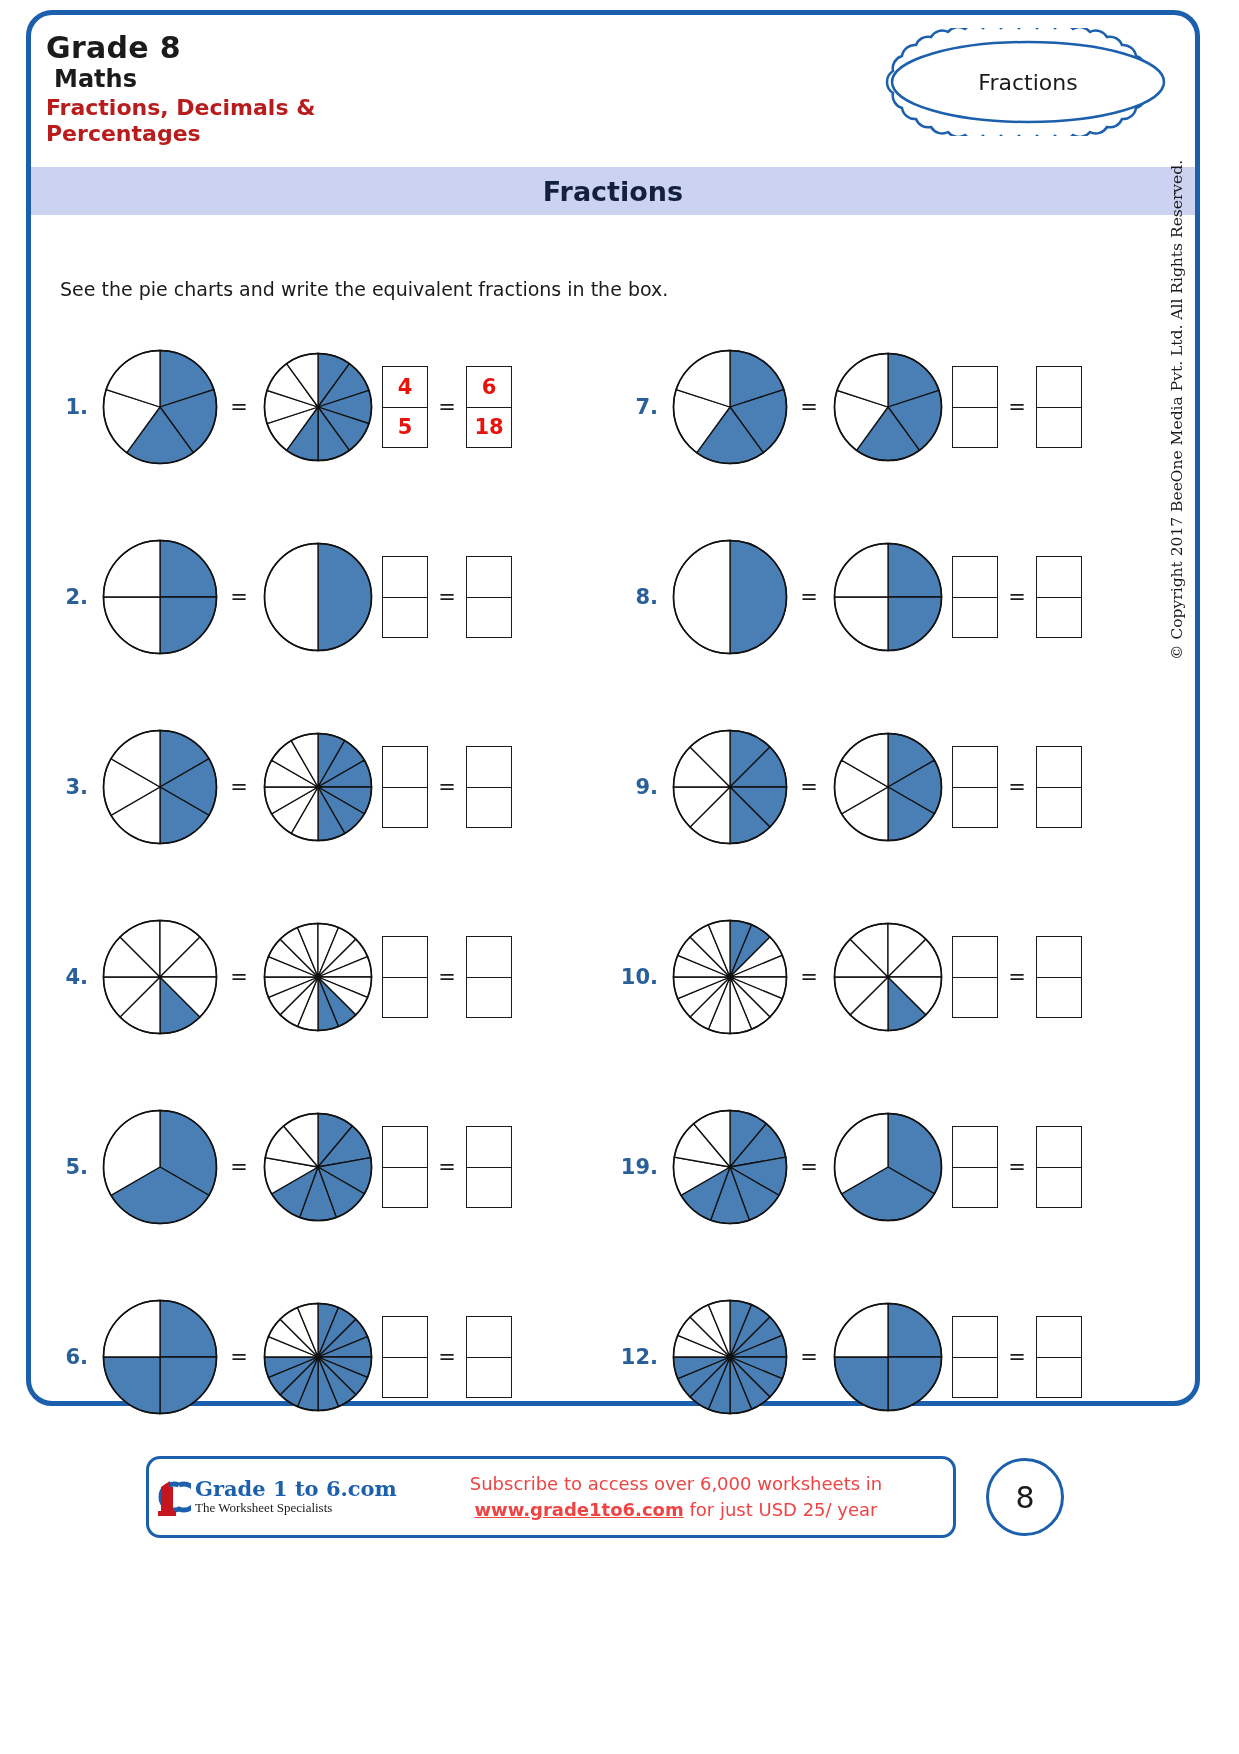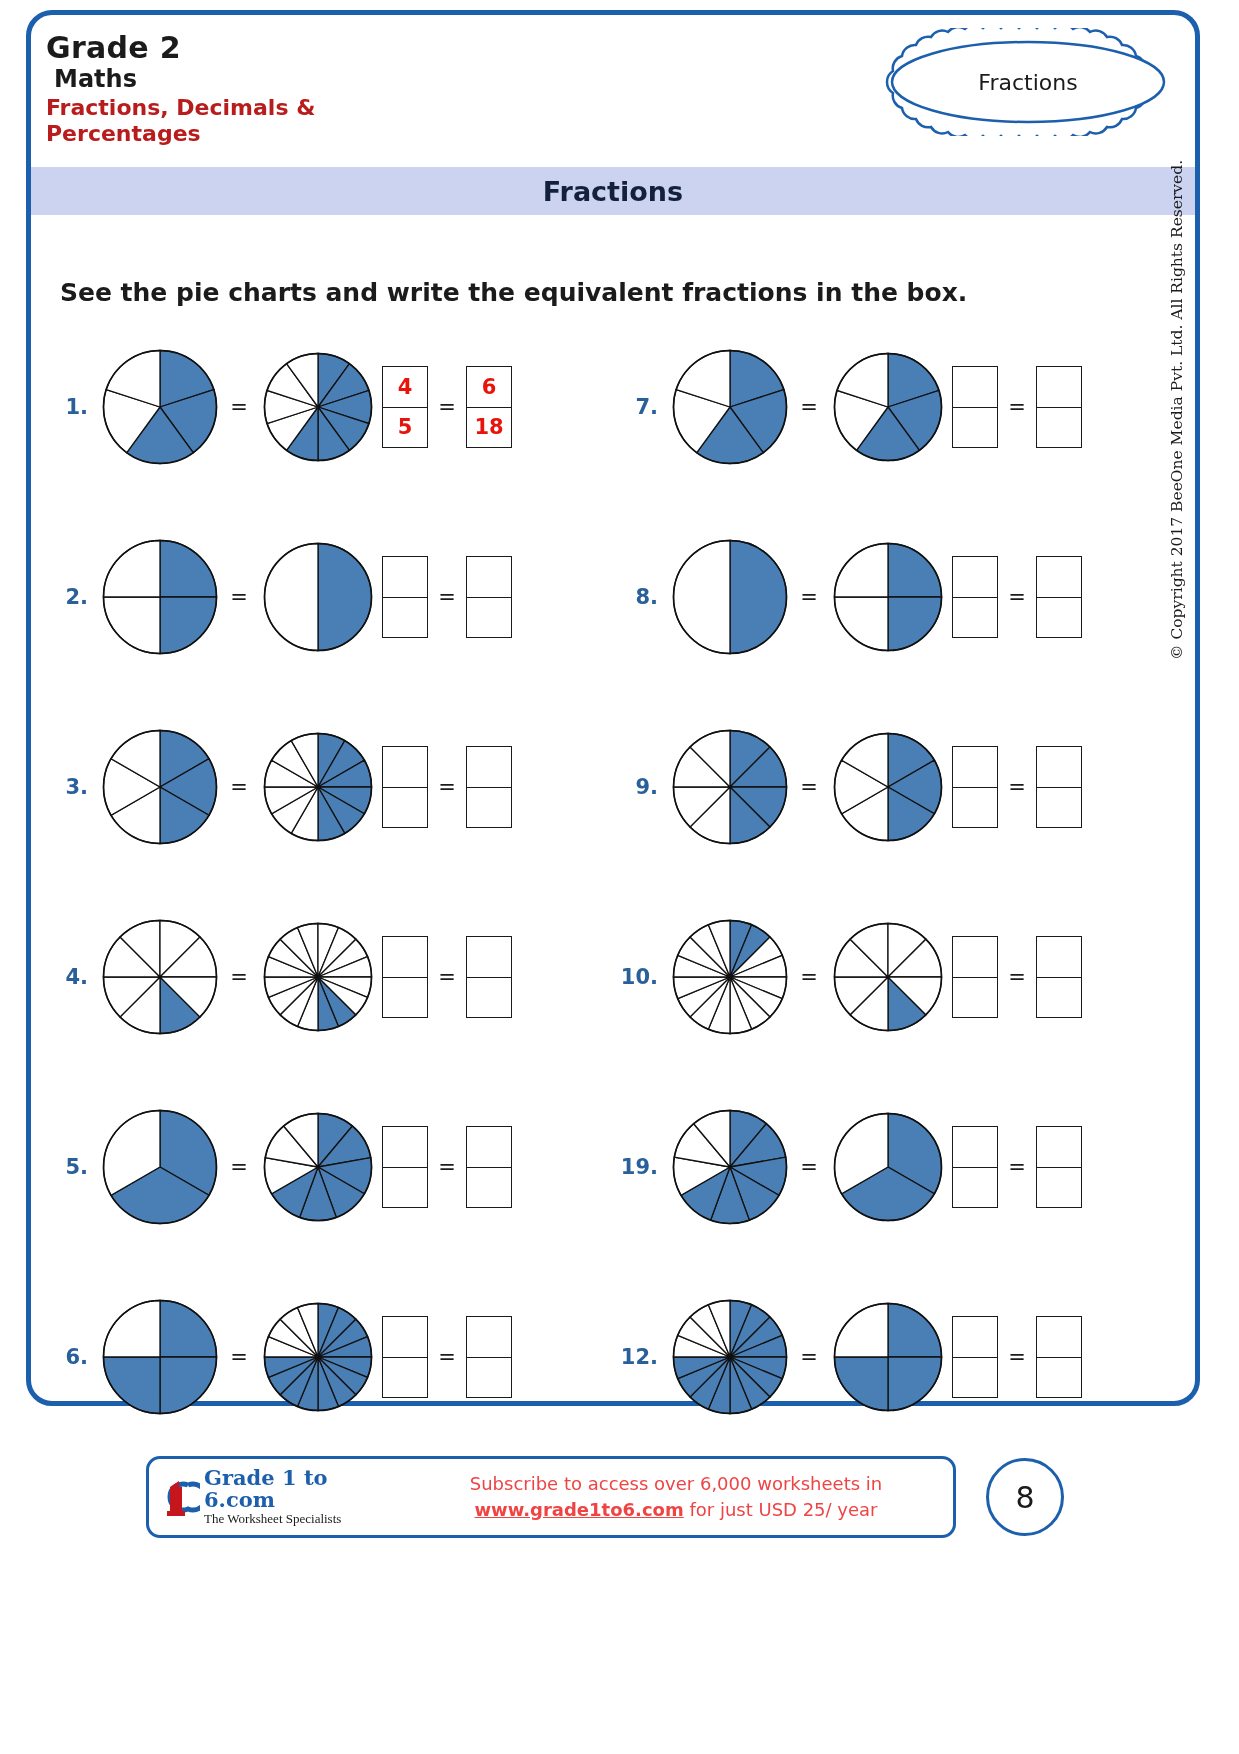--- a/index.html
+++ b/index.html
@@ -101,22 +101,22 @@
     font-weight: bold;
     font-size: 27px;
     color: #14213d;
   }
   
   .instr {
     position: absolute;
     left: 60px;
     top: 278px;
     font-family: "DejaVu Sans", sans-serif;
-    font-weight: bold;
-    font-size: 25px;
+    font-weight: normal;
+    font-size: 19px;
     color: #1b1b1b;
   }
   
   .grid {
     position: absolute;
     left: 46px;
     top: 312px;
     width: 1140px;
   }
   .row {
@@ -187,21 +187,21 @@
     width: 810px;
     height: 82px;
     border: 3px solid #1c5fac;
     border-radius: 14px;
     box-sizing: border-box;
     display: flex;
     align-items: center;
   }
   .logo {
     width: 250px;
-    padding-left: 9px;
+    padding-left: 0;
     box-sizing: border-box;
     display: flex;
     align-items: center;
   }
   .logo .mark {
     position: relative;
     width: 42px;
     height: 48px;
     margin-right: 4px;
   }
@@ -247,21 +247,21 @@
   }
 </style>
 </head>
 <body>
 
 <div class="page">
 
   <div class="sheet"></div>
 
   <div class="hdr">
-    <div class="grade">Grade 2</div>
+    <div class="grade">Grade 8</div>
     <div class="subj">Maths</div>
     <div class="topic">Fractions, Decimals &amp; Percentages</div>
   </div>
 
   <div class="cloud">
     <svg width="330" height="108" viewBox="0 0 330 108">
       <path d="M24 54
                a13 13 0 0 1 6 -11
                a13 13 0 0 1 9 -15
                a13 13 0 0 1 14 -11

